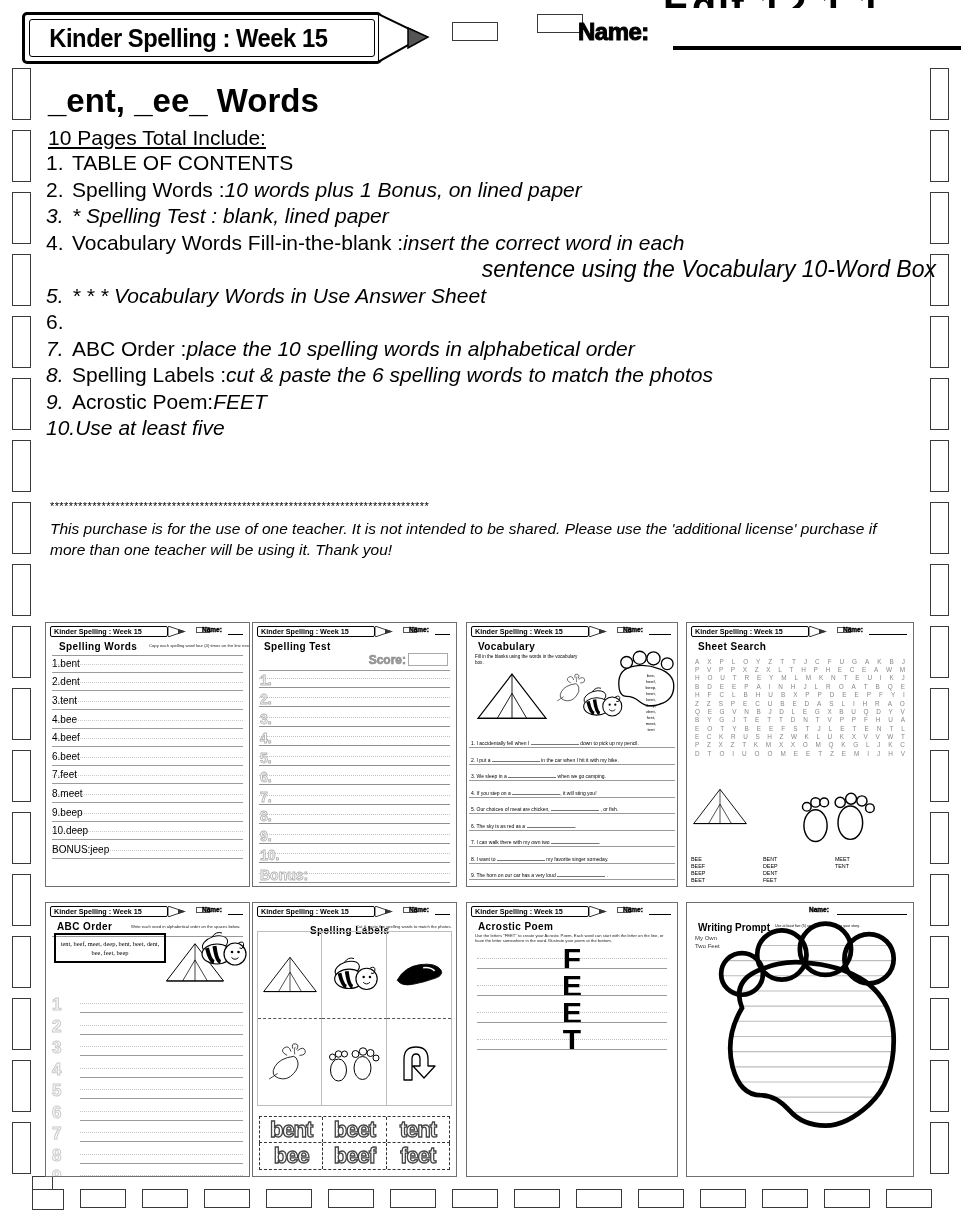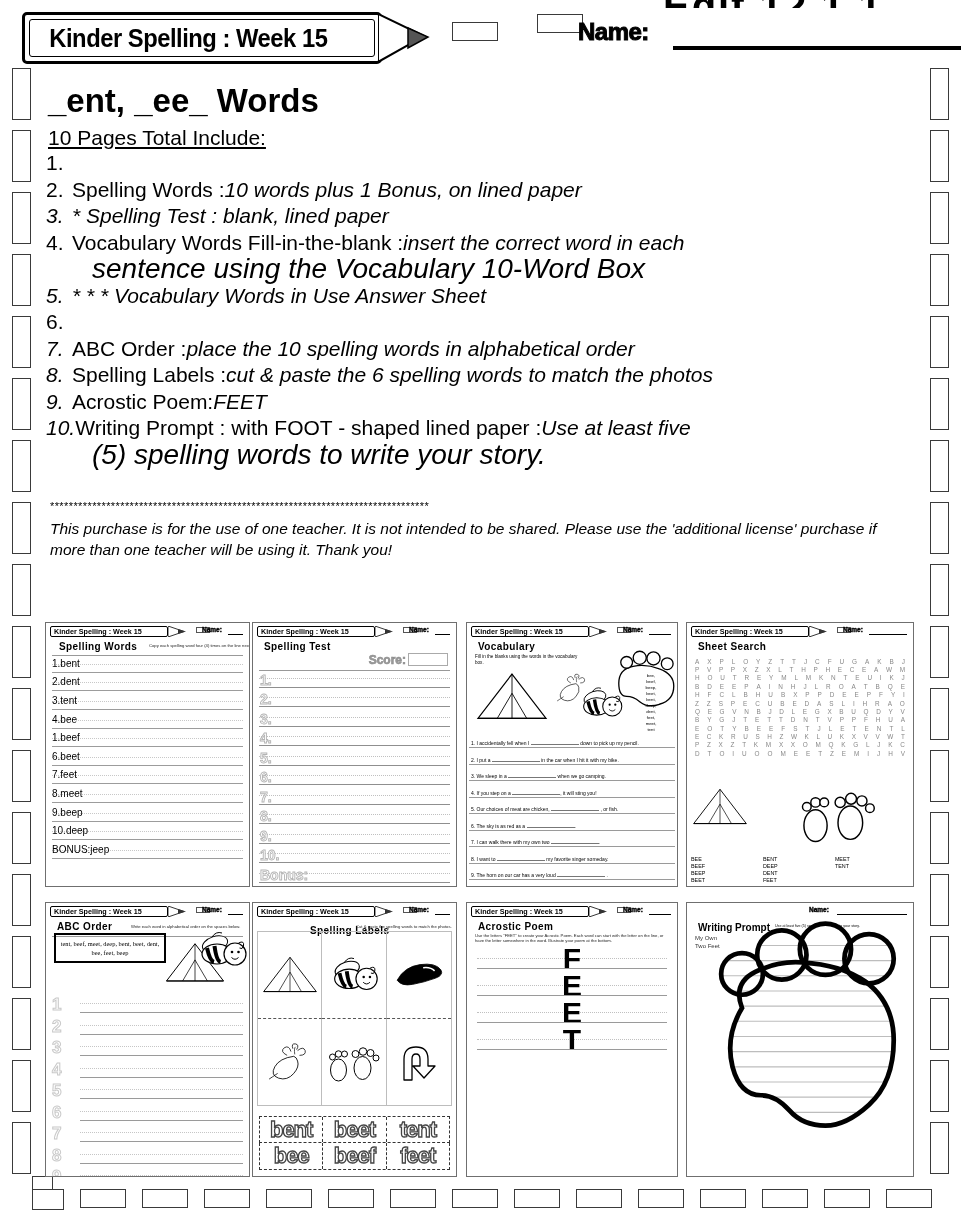--- a/index.html
+++ b/index.html
@@ -68,21 +68,21 @@
   }
   .toc-list { position:absolute; left:46px; top:150px; width:890px; }
   .toc-item {
     font-size:21px; line-height:26.5px;
     white-space:nowrap;
     display:flex; align-items:baseline;
   }
   .toc-item .num { display:inline-block; min-width:26px; }
   .toc-item .plain { font-style:normal; }
   .toc-item .ital { font-style:italic; }
-  .toc-cont { font-size:28px; line-height:26.5px; font-style:italic; padding-left:46px; white-space:nowrap; }
+  .toc-cont { font-size:23px; line-height:26.5px; font-style:italic; padding-left:46px; white-space:nowrap;text-align:right; }
 
   .stars {
     position:absolute; left:50px; top:500px; width:650px;
     font-size:11px; letter-spacing:0.4px; overflow:hidden; white-space:nowrap;
     font-family:"Liberation Sans", sans-serif;
   }
   .license {
     position:absolute; left:50px; top:518px; width:830px;
     font-size:15.5px; line-height:21px; font-style:italic;
   }
@@ -273,20 +273,21 @@
   <div class="clipped-title">Edit  12   1 1</div>
   <div class="name-label">Name:</div>
   <div class="name-rule"></div>
 </div>
 
 <div class="subject-title">_ent, _ee_ Words</div>
 <div class="toc-heading">10 Pages Total Include:</div>
 <div class="toc-list" id="toc-list">
     <div class="toc-item">
       <span class="num" style="">1.</span>
+      <span class="plain">TABLE OF CONTENTS</span>
     </div>
     <div class="toc-item">
       <span class="num" style="">2.</span>
       <span class="plain">Spelling Words : </span>
       <span class="ital">10 words plus 1 Bonus, on lined paper</span>
     </div>
     <div class="toc-item">
       <span class="num" style="font-style:italic;">3.</span>
       <span class="ital">* Spelling Test : blank, lined paper</span>
     </div>
@@ -313,24 +314,22 @@
       <span class="plain">Spelling Labels : </span>
       <span class="ital">cut &amp; paste the 6 spelling words to match the photos</span>
     </div>
     <div class="toc-item">
       <span class="num" style="font-style:italic;">9.</span>
       <span class="plain">Acrostic Poem: </span>
       <span class="ital">FEET</span>
     </div>
     <div class="toc-item">
       <span class="num" style="font-style:italic;">10.</span>
-      <span class="plain">Writing Prompt : with FOOT - shaped lined paper : </span>
       <span class="ital">Use at least five</span>
     </div>
-    <div class="toc-cont">(5) spelling words to write your story.</div>
   </div>
 <div class="stars">*********************************************************************************</div>
 <div class="license">This purchase is for the use of one teacher.  It is not intended to be shared. Please use the 'additional license' purchase if more than one teacher will be using it. Thank you!</div>
 
 <div class="thumbs" id="thumbs">
     <div class="thumb" style="left:45px;top:10px;width:205px;height:265px;">
       <div class="t-inner">
         <div class="mini-head">
     <div class="mini-pencil">Kinder Spelling : Week 15</div>
     <div class="mini-tip">
@@ -364,21 +363,21 @@
             <span class="lbl">3.tent</span>
             <span class="ln1"></span>
             </div>
           <div class="sw-row">
               <span class="ln2"></span>
             <span class="lbl">4.bee</span>
             <span class="ln1"></span>
             </div>
           <div class="sw-row">
               <span class="ln2"></span>
-            <span class="lbl">1.beef</span>
+            <span class="lbl">4.beef</span>
             <span class="ln1"></span>
             </div>
           <div class="sw-row">
               <span class="ln2"></span>
             <span class="lbl">6.beet</span>
             <span class="ln1"></span>
             </div>
           <div class="sw-row">
               <span class="ln2"></span>
             <span class="lbl">7.feet</span>

